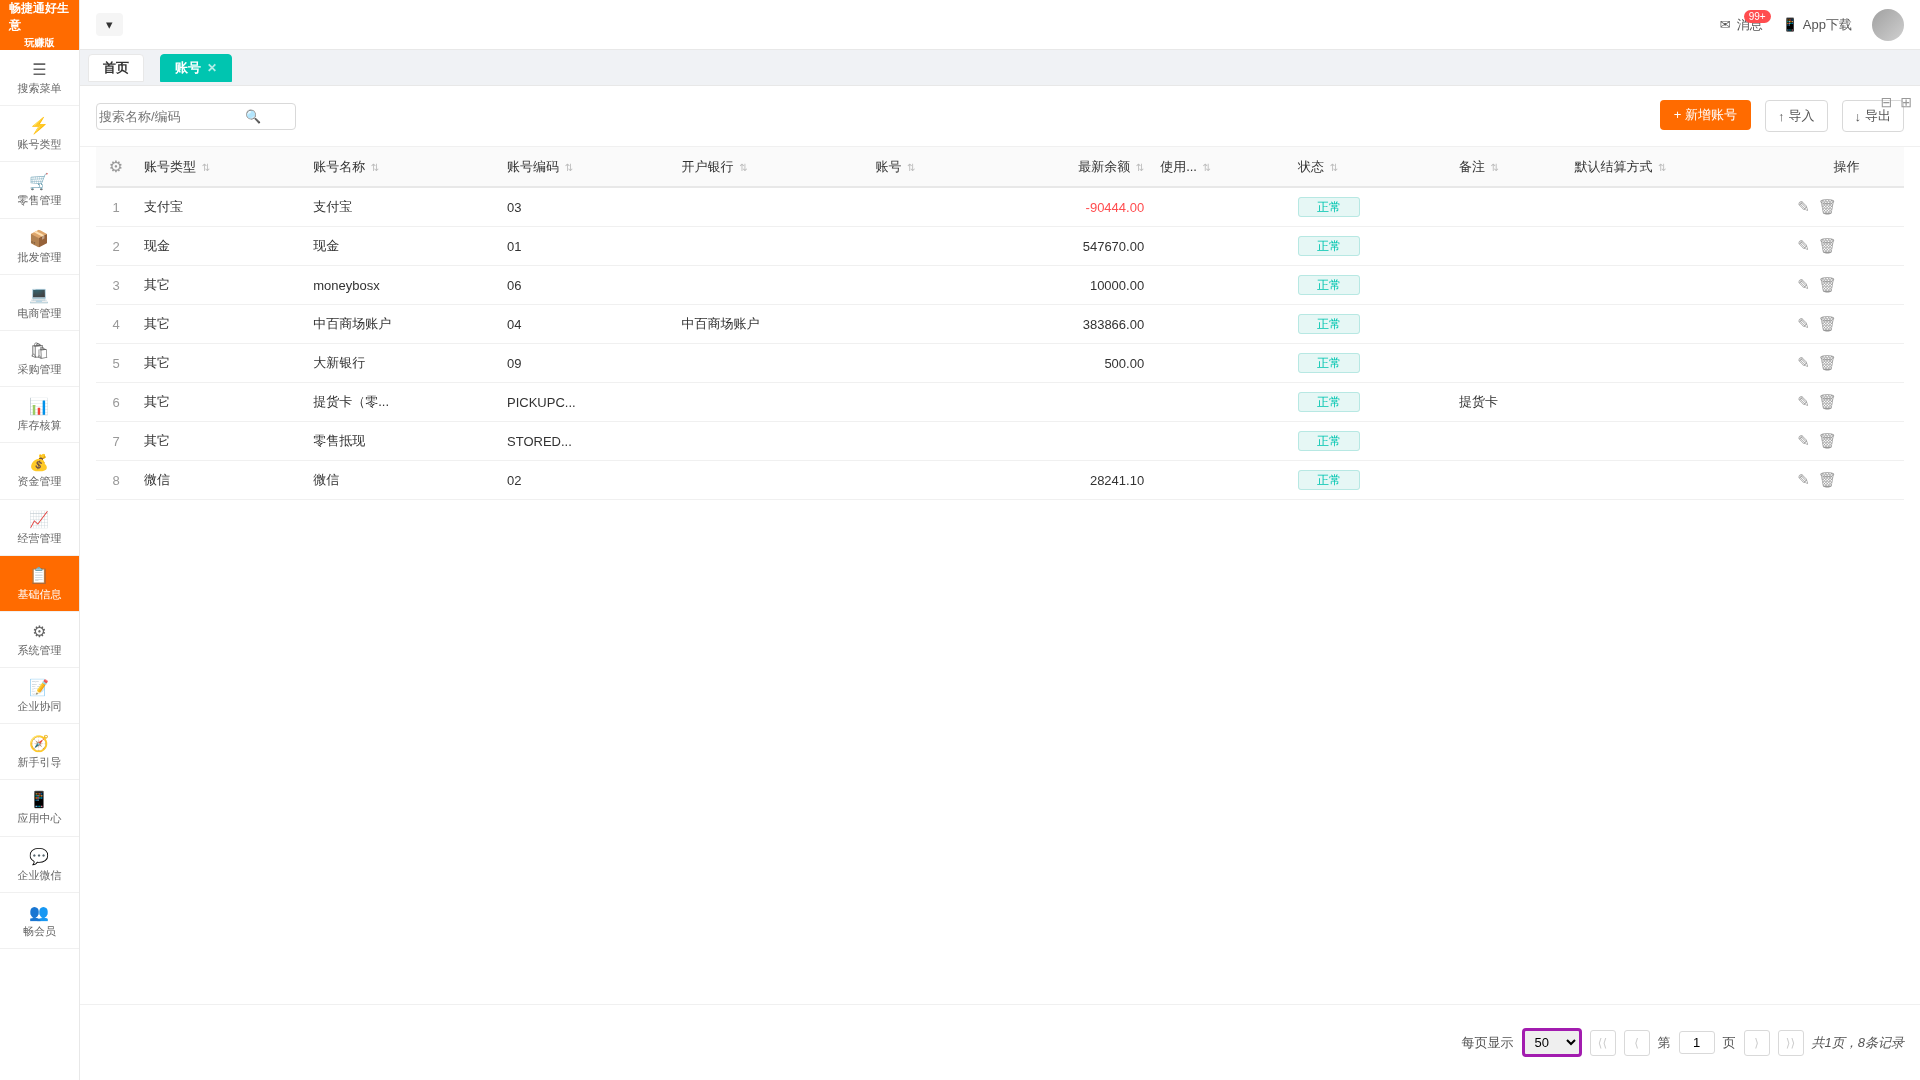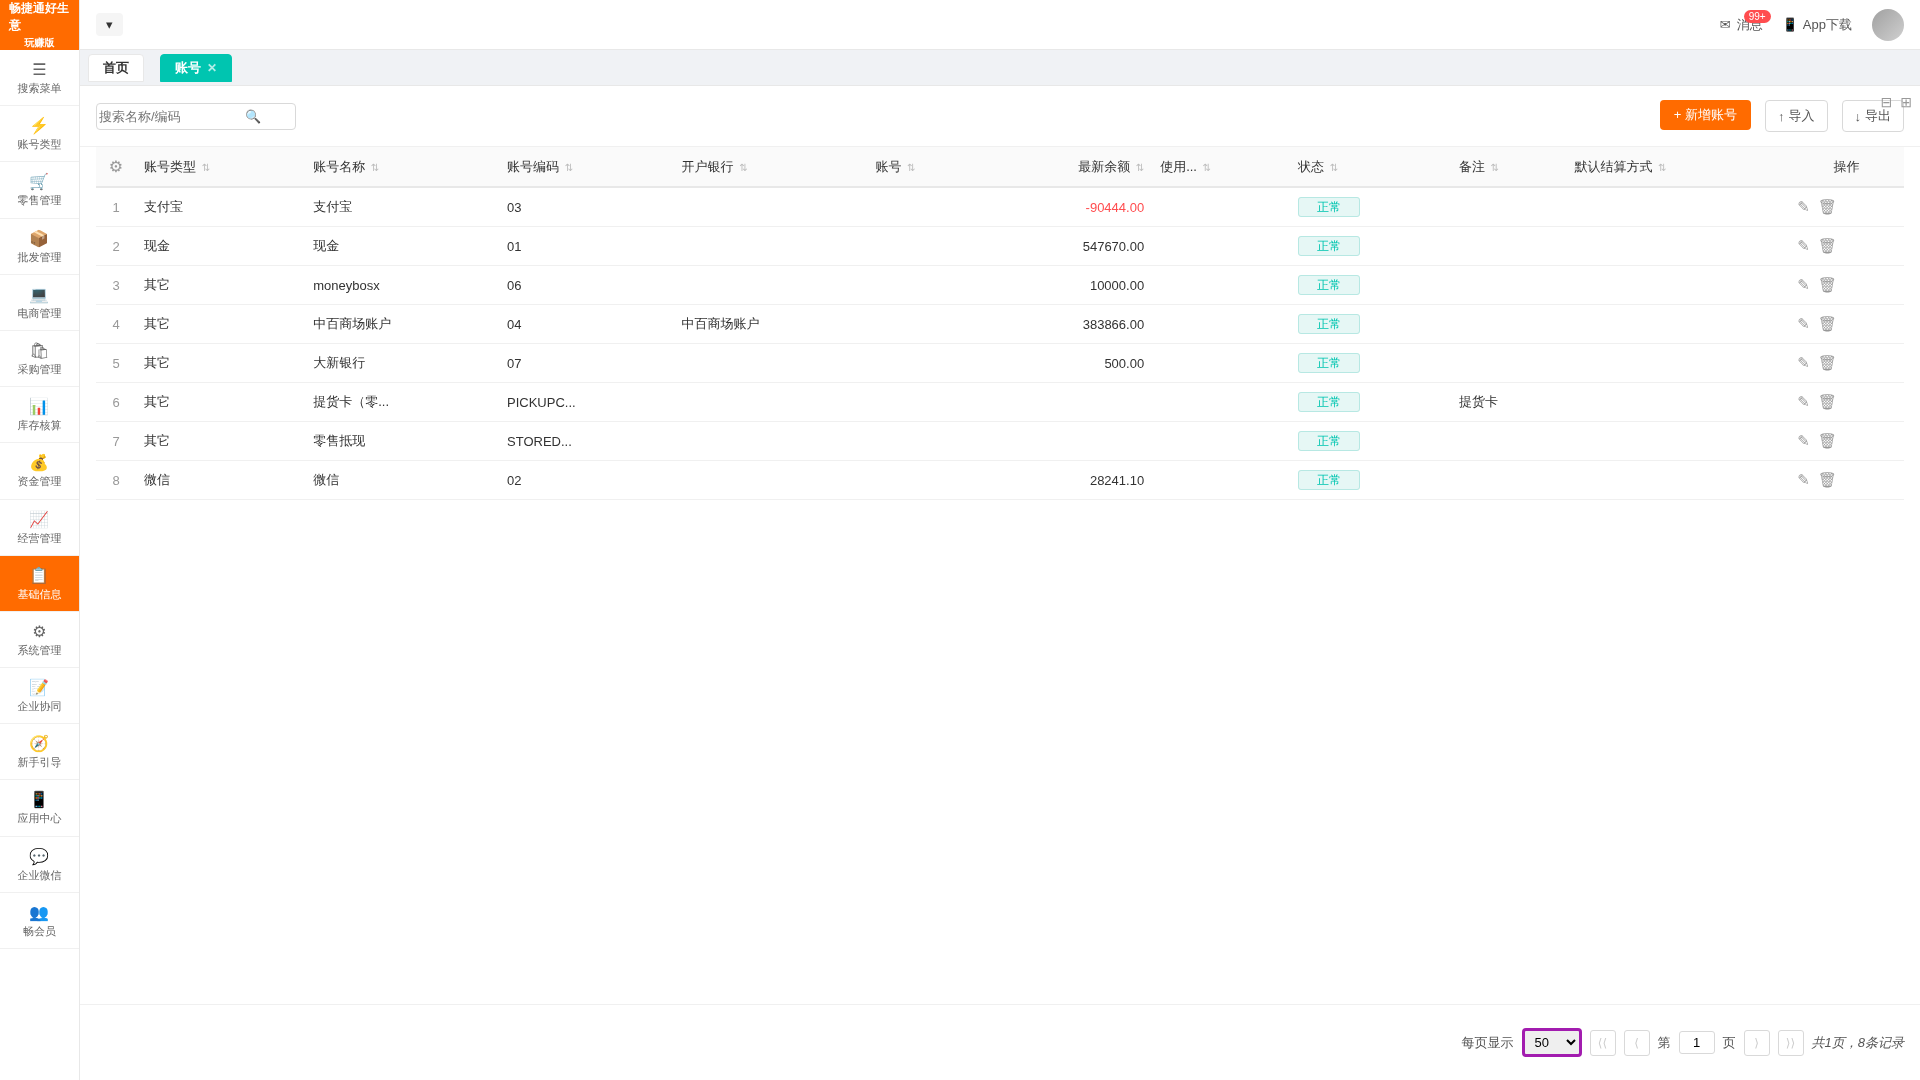--- a/index.html
+++ b/index.html
@@ -587,21 +587,21 @@
       <div class="action-icons">
         <span class="action-icon">✎</span>
         <span class="action-icon">🗑</span>
       </div>
     </td>
   </tr>
             <tr>
     <td class="col-num">5</td>
     <td>其它</td>
     <td>大新银行</td>
-    <td>07</td>
+    <td>09</td>
     <td></td>
     <td></td>
     <td class="positive" style="text-align:right;">500.00</td>
     <td></td>
     <td><span class="status-badge">正常</span></td>
     <td></td>
     <td></td>
     <td>
       <div class="action-icons">
         <span class="action-icon">✎</span>

